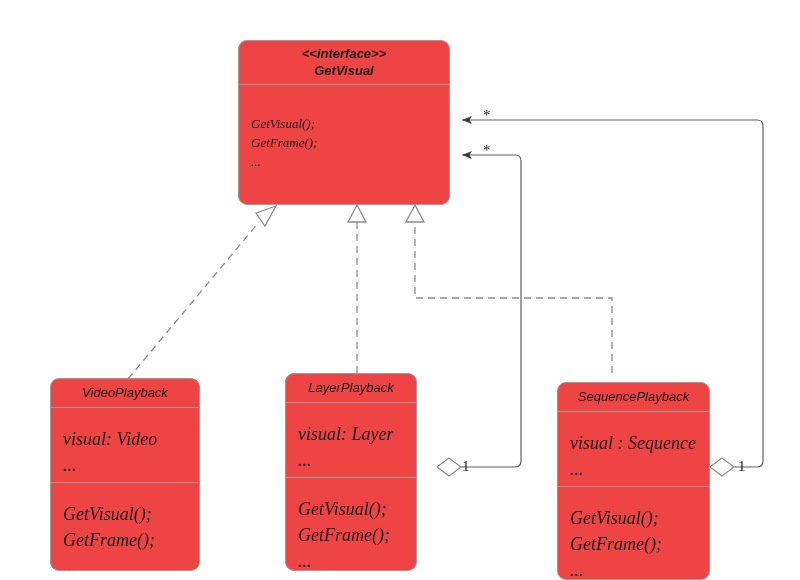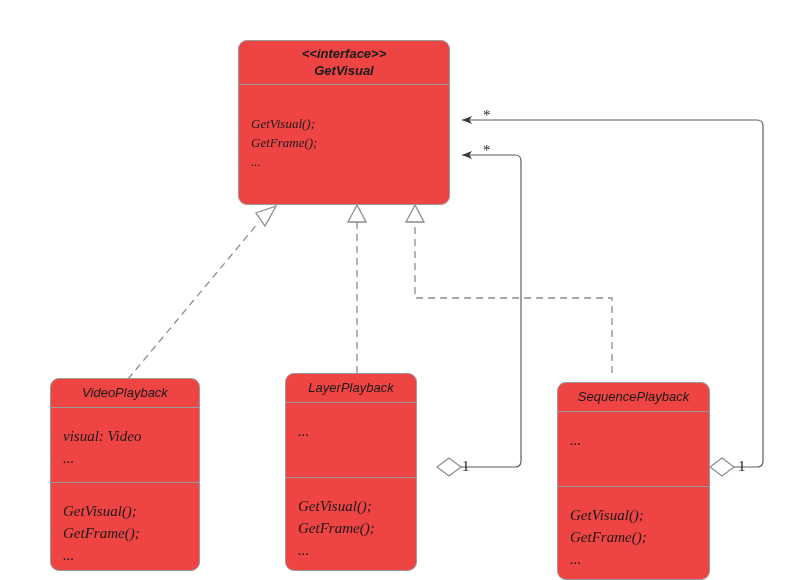--- a/index.html
+++ b/index.html
@@ -66,21 +66,21 @@
     color: #1a1a1a;
     font-style: normal;
     font-family: "Liberation Serif", serif;
   }
   
   #box-iplayback { left: 238px; top: 40px; width: 212px; height: 165px; }
   #box-iplayback .uml-title { height: 44px; font-size: 13px; }
   #box-iplayback .uml-compartment { font-size: 13px; padding-top: 30px; }
   
   .sub-box .uml-title { height: 29px; font-size: 13px; }
-  .sub-box .uml-compartment { font-size: 15px; }
+  .sub-box .uml-compartment { font-size: 18px; }
   #box-video { left: 50px; top: 378px; width: 150px; height: 193px; }
   #box-layer { left: 285px; top: 373px; width: 132px; height: 198px; }
   #box-sequence { left: 557px; top: 373px; width: 153px; height: 198px; margin-top: 9px; }
   .attr-comp { height: 74px; }
 </style>
 </head>
 <body>
 
 <div id="canvas">
 
@@ -147,34 +147,36 @@
       <div class="uml-line">GetFrame();</div>
       <div class="uml-line">...</div>
     </div>
   </div>
 
   <div class="uml-box sub-box" id="box-layer">
     <div class="uml-title">
       <span>LayerPlayback</span>
     </div>
     <div class="uml-compartment attr-comp">
+      <div class="uml-line">visual: Layer</div>
       <div class="uml-line">...</div>
     </div>
     <div class="uml-compartment divided">
       <div class="uml-line">GetVisual();</div>
       <div class="uml-line">GetFrame();</div>
       <div class="uml-line">...</div>
     </div>
   </div>
 
   <div class="uml-box sub-box" id="box-sequence">
     <div class="uml-title">
       <span>SequencePlayback</span>
     </div>
     <div class="uml-compartment attr-comp">
+      <div class="uml-line">visual : Sequence</div>
       <div class="uml-line">...</div>
     </div>
     <div class="uml-compartment divided">
       <div class="uml-line">GetVisual();</div>
       <div class="uml-line">GetFrame();</div>
       <div class="uml-line">...</div>
     </div>
   </div>
 
 </div>

